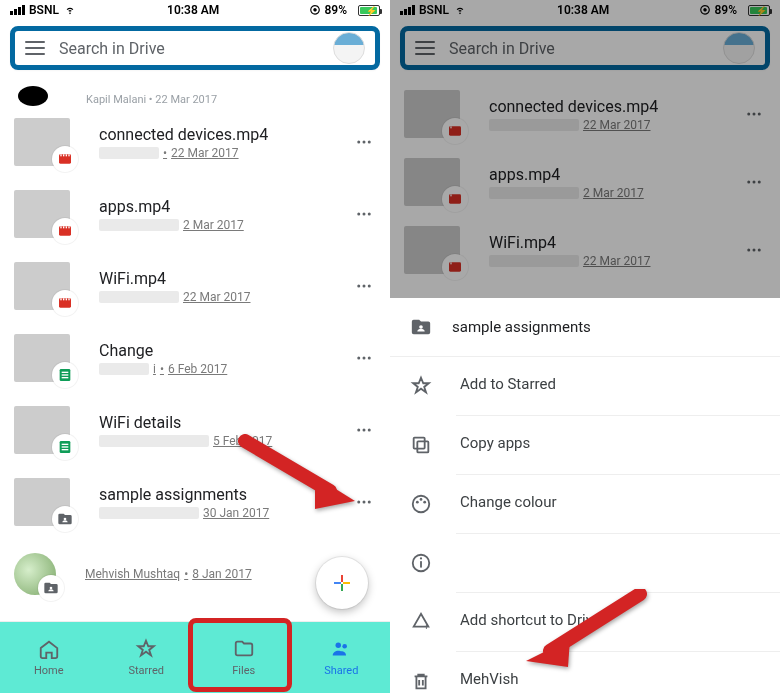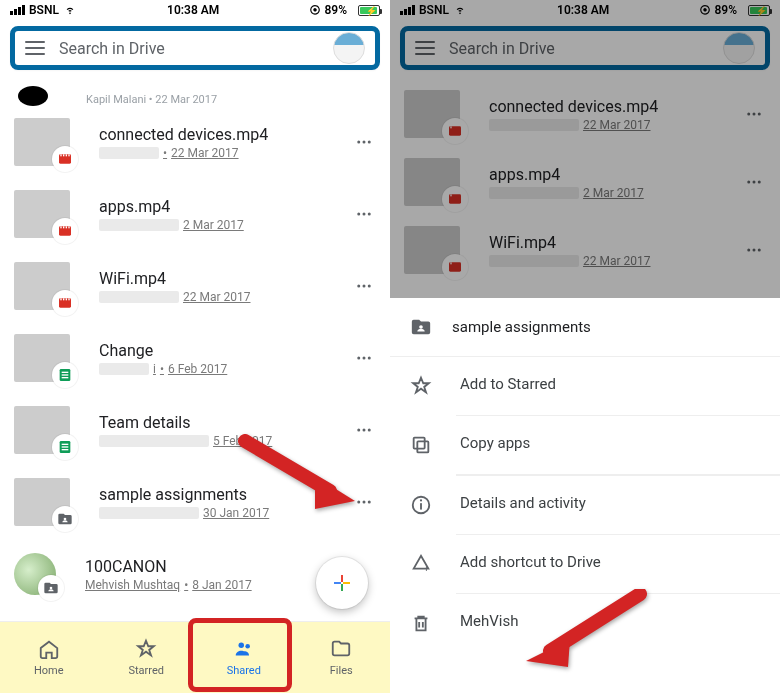--- a/index.html
+++ b/index.html
@@ -45,21 +45,21 @@
   .filemeta { flex:1; min-width:0; }
   .fname { font-size:16px; color:#202124; margin-bottom:2px; white-space:nowrap; overflow:hidden; text-overflow:ellipsis; }
   .fsub { font-size:12px; color:#7a7a7a; display:flex; gap:4px; align-items:center;text-decoration:underline; }
   .blur { display:inline-block; height:12px; background:#eaeaea; border-radius:2px; }
   .dots { width:24px; height:24px; display:flex; align-items:center; justify-content:center; color:#5f6368; flex-shrink:0; }
   .dots svg { width:18px; height:18px; }
 
   .cutrow { height:26px; padding:0 14px; display:flex; align-items:flex-end; }
 
   
-  .nav { position:absolute; bottom:0; left:0; right:0; height:72px; background:#fef9c3; border-top:1px solid #eee; display:flex; }
+  .nav { position:absolute; bottom:0; left:0; right:0; height:72px; background:#5eead4; border-top:1px solid #eee; display:flex; }
   .navitem { flex:1; display:flex; flex-direction:column; align-items:center; justify-content:center; gap:4px; }
   .navitem svg { width:22px; height:22px; }
   .navlabel { font-size:11px; color:#5f6368; }
   .navitem.active .navlabel { color:#1a73e8; }
   .navitem.active svg { fill:#1a73e8; }
   .redbox { position:absolute; border:5px solid #d32424; border-radius:8px; pointer-events:none; }
 
   
   .fab { position:absolute; right:22px; bottom:84px; width:52px; height:52px; border-radius:50%; background:#fff; box-shadow:0 3px 8px rgba(0,0,0,.25), 0 0 0 1px #eee; display:flex; align-items:center; justify-content:center; z-index:10;}
 
@@ -245,21 +245,21 @@
         <div class="badge">
           <svg viewBox="0 0 24 24">
             <rect x="4" y="3" width="16" height="18" rx="2" fill="#0f9d58"></rect>
             <rect x="7" y="7" width="10" height="2" fill="#fff"></rect>
             <rect x="7" y="11" width="10" height="2" fill="#fff"></rect>
             <rect x="7" y="15" width="10" height="2" fill="#fff"></rect>
           </svg>
         </div>
       </div>
     <div class="filemeta">
-      <div class="fname">Team details</div>
+      <div class="fname">WiFi details</div>
       <div class="fsub">
           <span class="blur" style="width:110px"></span>
           <span>5 Feb 2017</span>
         </div>
     </div>
     <div class="dots">
         <svg viewBox="0 0 24 24">
           <circle cx="5" cy="12" r="2" fill="#5f6368"></circle>
           <circle cx="12" cy="12" r="2" fill="#5f6368"></circle>
           <circle cx="19" cy="12" r="2" fill="#5f6368"></circle>
@@ -297,21 +297,20 @@
     <div class="thumb avatarimg">
         <div class="badge">
           <svg viewBox="0 0 24 24">
             <path fill="#5f6368" d="M10 4H4a2 2 0 00-2 2v12a2 2 0 002 2h16a2 2 0 002-2V8a2 2 0 00-2-2h-8l-2-2z"></path>
             <circle cx="12" cy="12" r="2" fill="#fff"></circle>
             <path fill="#fff" d="M8 17c0-2 2-3 4-3s4 1 4 3z"></path>
           </svg>
         </div>
       </div>
     <div class="filemeta">
-      <div class="fname">100CANON</div>
       <div class="fsub">
           <span>Mehvish Mushtaq</span>
           <span>•</span>
           <span>8 Jan 2017</span>
         </div>
     </div>
   </div>
 
   <div class="fab">
     <svg width="24" height="24" viewBox="0 0 24 24">
@@ -328,33 +327,33 @@
           <path fill="none" stroke="#5f6368" stroke-width="2" d="M3 11l9-7 9 7v9a2 2 0 01-2 2h-4v-6h-6v6H5a2 2 0 01-2-2z"></path>
         </svg>
       <div class="navlabel">Home</div>
     </div>
     <div class="navitem">
       <svg viewBox="0 0 24 24">
           <path fill="none" stroke="#5f6368" stroke-width="2" d="M12 3l2.5 6h6l-5 4 2 6-5.5-4-5.5 4 2-6-5-4h6z"></path>
         </svg>
       <div class="navlabel">Starred</div>
     </div>
+    <div class="navitem">
+      <svg viewBox="0 0 24 24">
+          <path fill="none" stroke="#5f6368" stroke-width="2" d="M3 6a2 2 0 012-2h5l2 2h7a2 2 0 012 2v9a2 2 0 01-2 2H5a2 2 0 01-2-2z"></path>
+        </svg>
+      <div class="navlabel">Files</div>
+    </div>
     <div class="navitem active">
       <svg viewBox="0 0 24 24">
           <circle cx="9" cy="8" r="3" fill="#1a73e8"></circle>
           <circle cx="16" cy="9" r="2.5" fill="#1a73e8"></circle>
           <path fill="#1a73e8" d="M3 19c0-3 3-5 6-5s6 2 6 5zm11 0c0-2-1-3.5-2.5-4.5 2-.5 6 .5 6 4.5z"></path>
         </svg>
       <div class="navlabel">Shared</div>
-    </div>
-    <div class="navitem">
-      <svg viewBox="0 0 24 24">
-          <path fill="none" stroke="#5f6368" stroke-width="2" d="M3 6a2 2 0 012-2h5l2 2h7a2 2 0 012 2v9a2 2 0 01-2 2H5a2 2 0 01-2-2z"></path>
-        </svg>
-      <div class="navlabel">Files</div>
     </div>
   </div>
 
   <div class="redbox" style="left:188px; bottom:1px; width:104px; height:74px;"></div>
 
   <div class="arrow" style="left:235px; top:431px; width:130px; height:80px;">
     <svg viewBox="0 0 130 80" width="130" height="80">
       <path d="M10 10 L95 60" stroke="#d32424" stroke-width="14" stroke-linecap="round"></path>
       <path d="M80 45 L120 70 L80 78 Z" fill="#d32424"></path>
     </svg>
@@ -501,30 +500,40 @@
     <div class="sheetitem">
       <span class="ico">
           <svg viewBox="0 0 24 24">
             <rect x="8" y="8" width="12" height="12" rx="1" fill="none" stroke="#5f6368" stroke-width="2"></rect>
             <rect x="4" y="4" width="12" height="12" rx="1" fill="none" stroke="#5f6368" stroke-width="2"></rect>
           </svg>
         </span>
       <span class="lbl">Copy apps</span>
     </div>
     <div class="sheetdiv"></div>
+    <div class="sheetitem">
+      <span class="ico">
+          <svg viewBox="0 0 24 24">
+            <circle cx="12" cy="12" r="9" fill="none" stroke="#5f6368" stroke-width="2"></circle>
+            <circle cx="8" cy="10" r="1.5" fill="#5f6368"></circle>
+            <circle cx="12" cy="7" r="1.5" fill="#5f6368"></circle>
+            <circle cx="16" cy="10" r="1.5" fill="#5f6368"></circle>
+          </svg>
+        </span>
+      <span class="lbl">Change colour</span>
+    </div>
     <div class="sheetdiv"></div>
     <div class="sheetitem">
       <span class="ico">
           <svg viewBox="0 0 24 24">
             <circle cx="12" cy="12" r="9" fill="none" stroke="#5f6368" stroke-width="2"></circle>
             <rect x="11" y="10" width="2" height="7" fill="#5f6368"></rect>
             <circle cx="12" cy="7" r="1.2" fill="#5f6368"></circle>
           </svg>
         </span>
-      <span class="lbl">Details and activity</span>
     </div>
     <div class="sheetdiv"></div>
     <div class="sheetitem">
       <span class="ico">
           <svg viewBox="0 0 24 24">
             <path fill="none" stroke="#5f6368" stroke-width="2" d="M4 17l8-14 8 14zM8 17h8"></path>
             <text x="15" y="21" font-size="10" fill="#5f6368">+</text>
           </svg>
         </span>
       <span class="lbl">Add shortcut to Drive</span>

